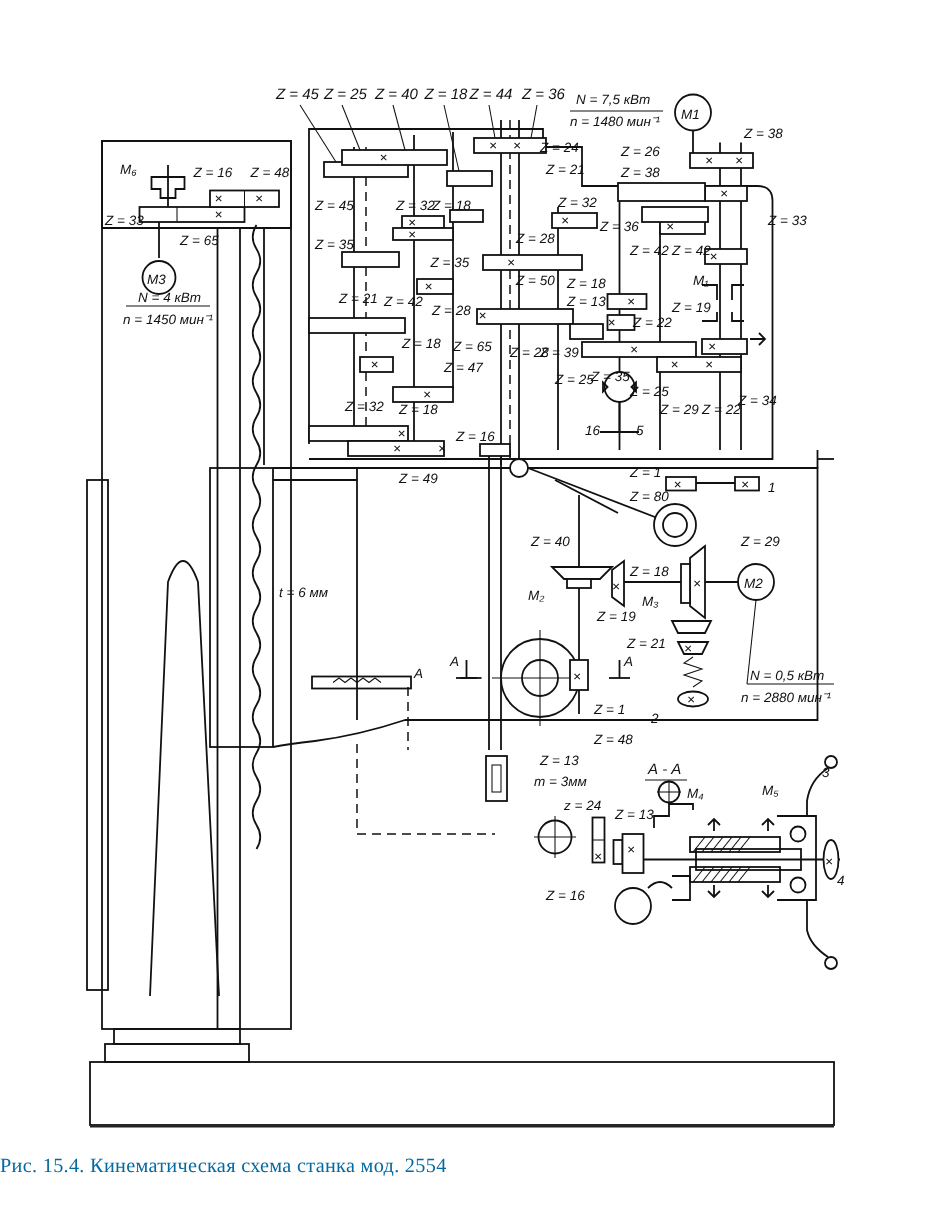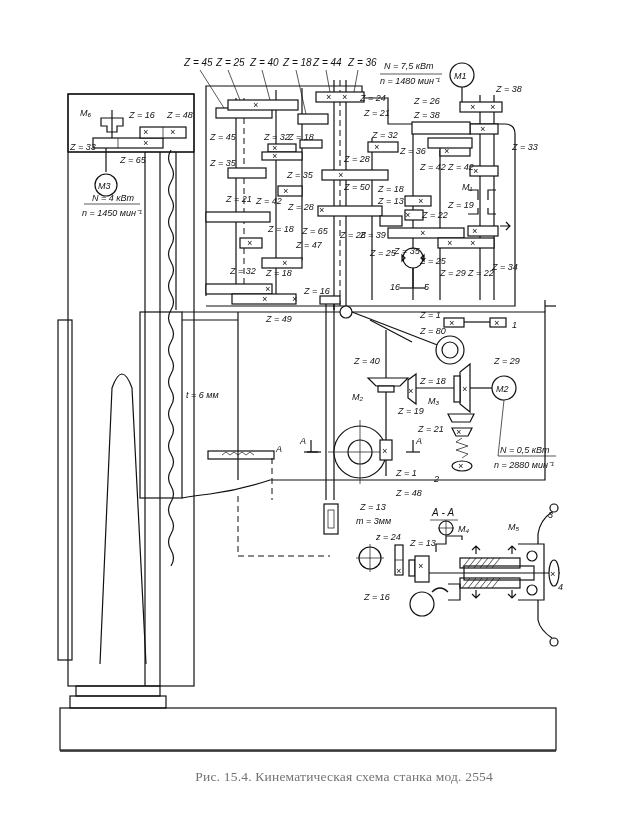--- a/index.html
+++ b/index.html
@@ -5,21 +5,21 @@
   html,body{margin:0;padding:0;background:#ffffff;}
   body{width:618px;height:820px;position:relative;overflow:hidden;font-family:"Liberation Sans",sans-serif;}
   #diagram{position:absolute;left:0;top:0;width:618px;height:820px;}
   .lbl{font-family:"Liberation Sans",sans-serif;font-style:italic;font-size:10px;fill:#111;}
   .lbl-sm{font-family:"Liberation Sans",sans-serif;font-style:italic;font-size:9px;fill:#111;}
   .ln{stroke:#111;stroke-width:1.2;fill:none;}
   .lnf{stroke:#111;stroke-width:1.2;fill:#fff;}
   .thin{stroke:#111;stroke-width:0.7;fill:none;}
   .dash{stroke:#111;stroke-width:1;fill:none;stroke-dasharray:6 4;}
   .hatch{stroke:#111;stroke-width:0.7;}
-  #caption{position:absolute;left:0;width:493px;top:769px;text-align:right;font-family:"Liberation Serif",serif;font-size:13.5px;color:#737373;letter-spacing:0.2px;}
+  #caption{position:absolute;left:0;width:493px;top:769px;text-align:left;font-family:"Liberation Serif",serif;font-size:13.5px;color:#0369a1;letter-spacing:0.2px;}
 </style>
 </head>
 <body>
 
 <svg id="diagram" viewBox="0 0 618 820" xmlns="http://www.w3.org/2000/svg">
 
   <g>
     <rect class="ln" x="60" y="708" width="496" height="42"></rect>
     <rect class="ln" x="70" y="696" width="96" height="12"></rect>
     <rect class="ln" x="76" y="686" width="84" height="10"></rect>

